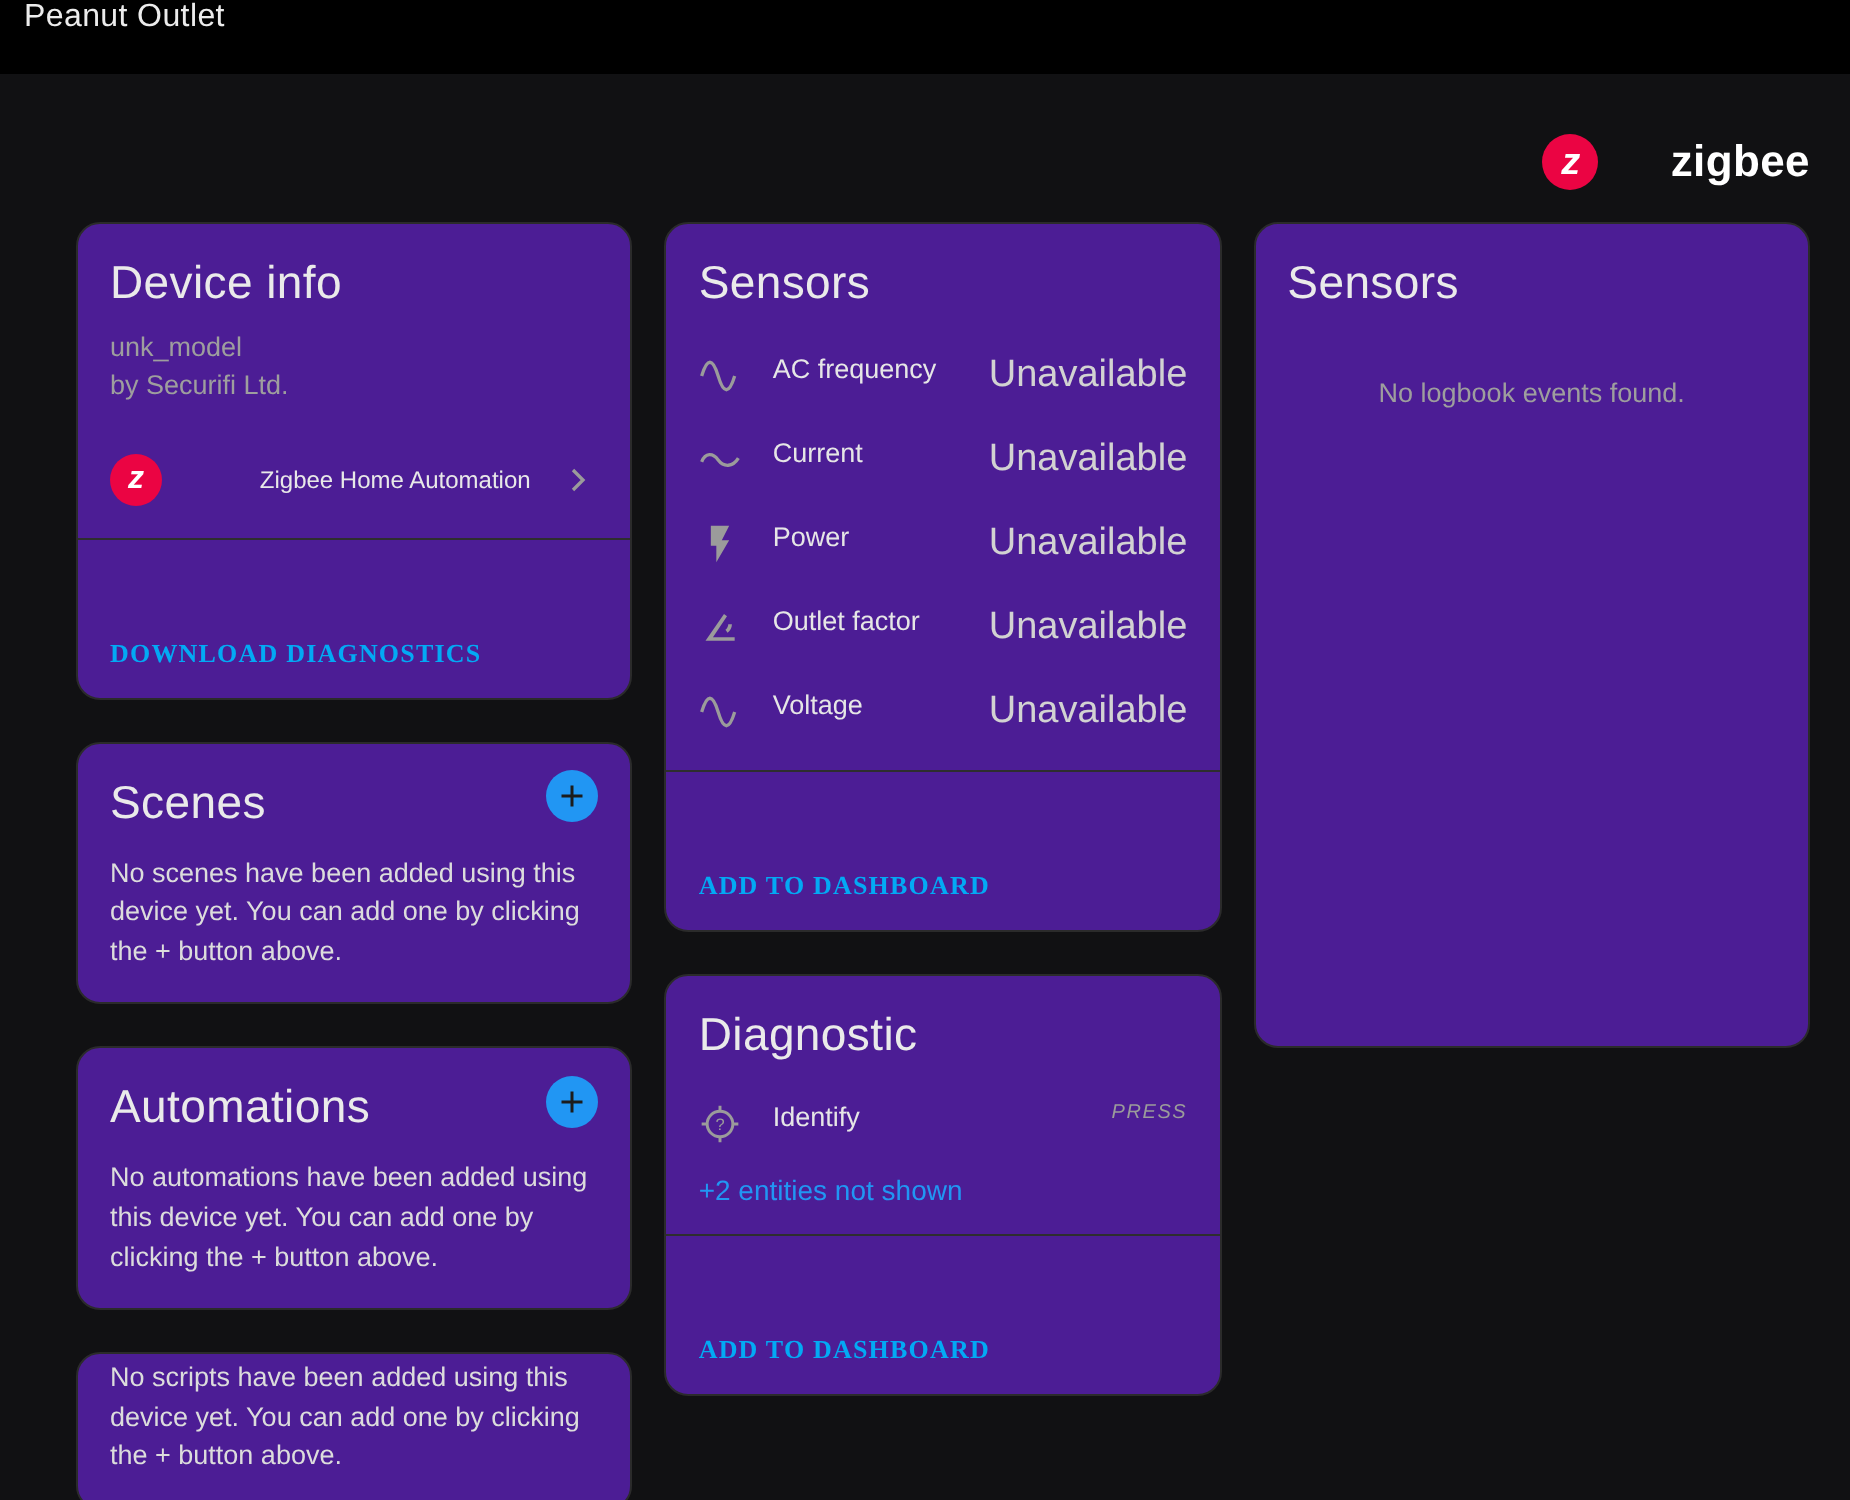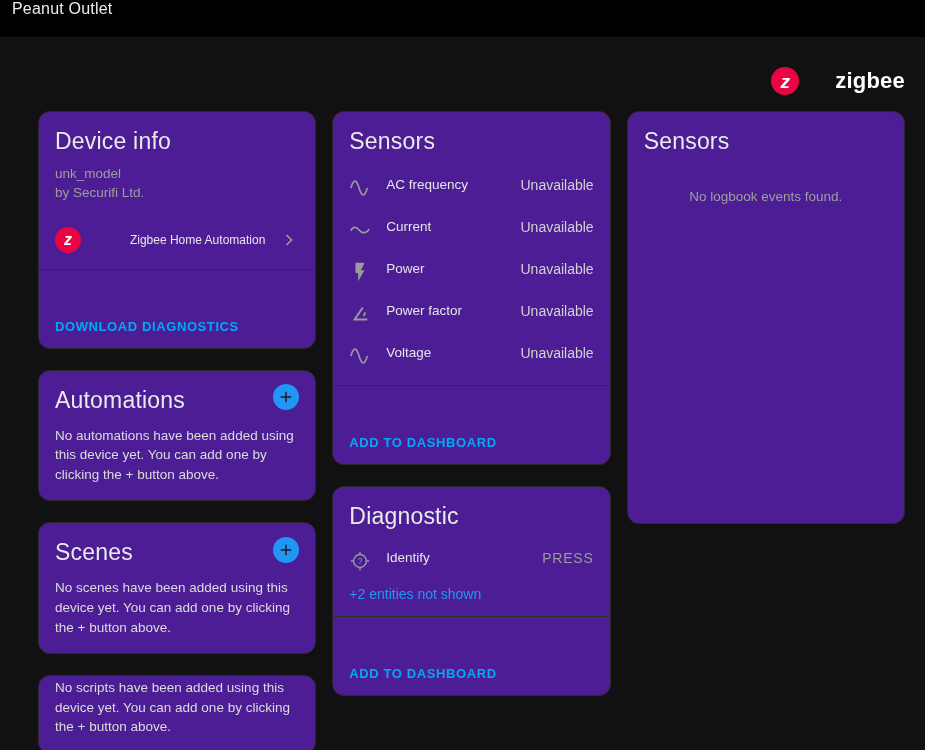--- a/index.html
+++ b/index.html
@@ -68,21 +68,21 @@
   }
   .divider { border-top: 1px solid #2e2e2e; }
   .card-actions { padding: 13px 16px; }
   .text-link {
     color: #03a9f4;
     font-size: 13px;
     font-weight: bold;
     letter-spacing: .6px;
     cursor: pointer;
     background: none; border: none;
-    font-family: Liberation Sans, sans-serif;
+    font-family: Liberation Serif, serif;
     margin-top: 36px;
   }
   .inline-link {
     display: block;
     color: #2196f3;
     font-size: 14px;
     padding: 4px 16px 14px 16px;
     cursor: pointer;
     text-decoration: none;
   }
@@ -113,22 +113,22 @@
 
   
   .entity-row {
     display: flex; gap: 15px;
     padding: 10px 16px;
     cursor: pointer;
   }
   .entity-icon { width: 22px; height: 22px; color: #9b9b9b; flex: 0 0 auto; }
   .entity-icon svg { width: 22px; height: 22px; display: block; }
   .entity-label { font-size: 13.5px; color: #e6e6e6; flex: 1; }
-  .entity-value { font-size: 14px; color: #d2d2d2; text-align: right; }
-  .entity-value.press { color: #9b9b9b; font-size: 14px; letter-spacing: .8px; }
+  .entity-value { font-size: 19px; color: #d2d2d2; text-align: right; }
+  .entity-value.press { color: #9b9b9b; font-size: 10px; letter-spacing: .8px; font-style: italic; }
   .rows-block { padding-top: 2px; padding-bottom: 8px; }
 
   
   .logbook-card { min-height: 413px; }
   .logbook-empty {
     text-align: center;
     font-size: 13.5px;
     color: #9e9e9e;
     margin-top: 24px;
   }
@@ -159,47 +159,47 @@
         <span class="integration-label">Zigbee Home Automation</span>
         <svg class="chevron" viewBox="0 0 24 24">
             <path d="M9 6l6 6-6 6"></path>
           </svg>
       </div>
 
       <div class="divider"></div>
       <div class="card-actions">
         <button class="text-link">DOWNLOAD DIAGNOSTICS</button>
       </div>
+    </section>
+
+    <section class="card">
+      <div class="card-header-row">
+        <div class="card-title">Scenes</div>
+        <span class="plus-btn">
+          <svg viewBox="0 0 24 24">
+              <path d="M11 5h2v6h6v2h-6v6h-2v-6H5v-2h6z"></path>
+            </svg>
+        </span>
+      </div>
+      <p class="empty-text">No scenes have been added using this device yet. You can add one by clicking the + button above.</p>
     </section>
 
     <section class="card">
       <div class="card-header-row">
         <div class="card-title">Automations</div>
         <span class="plus-btn">
           <svg viewBox="0 0 24 24">
               <path d="M11 5h2v6h6v2h-6v6h-2v-6H5v-2h6z"></path>
             </svg>
         </span>
       </div>
       <p class="empty-text">No automations have been added using this device yet. You can add one by clicking the + button above.</p>
     </section>
 
     <section class="card">
-      <div class="card-header-row">
-        <div class="card-title">Scenes</div>
-        <span class="plus-btn">
-          <svg viewBox="0 0 24 24">
-              <path d="M11 5h2v6h6v2h-6v6h-2v-6H5v-2h6z"></path>
-            </svg>
-        </span>
-      </div>
-      <p class="empty-text">No scenes have been added using this device yet. You can add one by clicking the + button above.</p>
-    </section>
-
-    <section class="card">
       <p class="empty-text">No scripts have been added using this device yet. You can add one by clicking the + button above.</p>
     </section>
 
   </div>
 
   <div class="col">
 
     <section class="card">
       <div class="card-title">Sensors</div>
 
@@ -233,21 +233,21 @@
           <span class="entity-label">Power</span>
           <span class="entity-value">Unavailable</span>
         </div>
 
         <div class="entity-row">
           <span class="entity-icon">
             <svg viewBox="0 0 24 24">
                 <path d="M20 19H4.09L14.18 4.43 15.82 5.57 8.16 17H20v2M16.14 14.62c1.49-1.07 2.36-2.8 2.36-4.62h-2c0 1.18-.57 2.3-1.54 3l1.18 1.62z" fill="currentColor"></path>
               </svg>
           </span>
-          <span class="entity-label">Power factor</span>
+          <span class="entity-label">Outlet factor</span>
           <span class="entity-value">Unavailable</span>
         </div>
 
         <div class="entity-row">
           <span class="entity-icon">
             <svg viewBox="0 0 24 24">
                 <path d="M2 12 C5 2, 8 2, 11 12 S17 22, 20 12" fill="none" stroke="currentColor" stroke-width="1.8"></path>
               </svg>
           </span>
           <span class="entity-label">Voltage</span>

